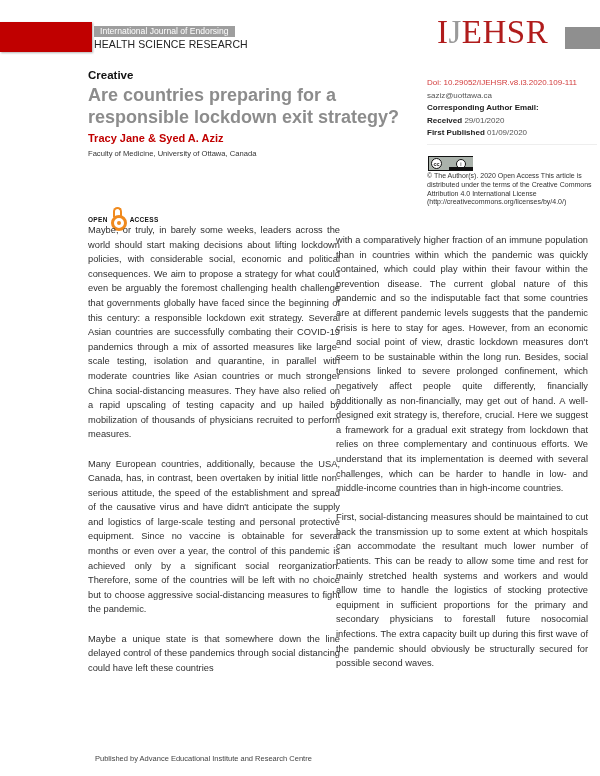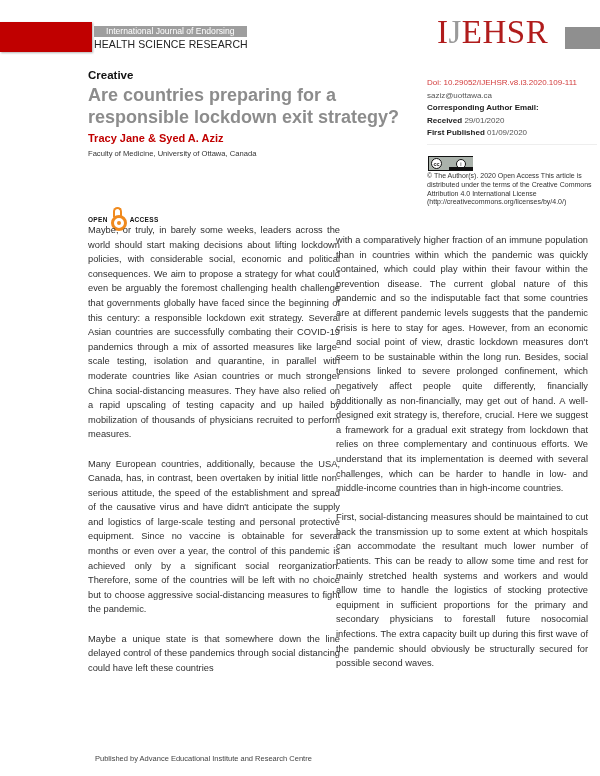--- a/index.html
+++ b/index.html
@@ -1,18 +1,18 @@
 <!DOCTYPE html>
 <html><head>
 <meta charset="utf-8">
 <style>
   html, body { margin:0; padding:0; background:#ffffff; }
   body { width:600px; height:776px; position:relative; overflow:hidden; font-family:"Liberation Sans", sans-serif; color:#2b2b2b; }
   .red-bar { position:absolute; left:0; top:22px; width:92px; height:30px; background:#c00000; box-shadow:1px 1px 2px rgba(0,0,0,0.3); }
-  .journal-top { position:absolute; left:94px; top:26px; background:#9e9e9e; color:#fff; font-size:8.6px; padding:0 12px; line-height:11px; }
+  .journal-top { position:absolute; left:94px; top:26px; background:#9e9e9e; color:#fff; font-size:8.6px; padding:0 6px; line-height:11px; }
   .journal-bottom { position:absolute; left:94px; top:38px; font-size:10.5px; color:#222; letter-spacing:0.1px; line-height:13px; }
   .logo { position:absolute; left:437px; top:12px; font-family:"Liberation Serif", serif; font-size:33px; color:#b01c1c; letter-spacing:0.5px; line-height:40px; }
   .logo .j { color:#9a9a9a; }
   .logo-bar { position:absolute; left:565px; top:27px; width:35px; height:22px; background:#8f8f8f; }
   .section-label { position:absolute; left:88px; top:69px; font-size:11.5px; font-weight:bold; color:#111; }
   .title { position:absolute; left:88px; top:84px; width:340px; font-size:18px; font-weight:bold; color:#8c8c8c; line-height:22px; }
   .authors { position:absolute; left:88px; top:132px; font-size:11px; font-weight:bold; color:#c00000; }
   .affil { position:absolute; left:88px; top:149px; font-size:7.6px; color:#333; }
   .meta { position:absolute; left:427px; top:77px; width:170px; font-size:8px; line-height:12.5px; color:#555; }
   .meta .doi { color:#d23b3b; }

